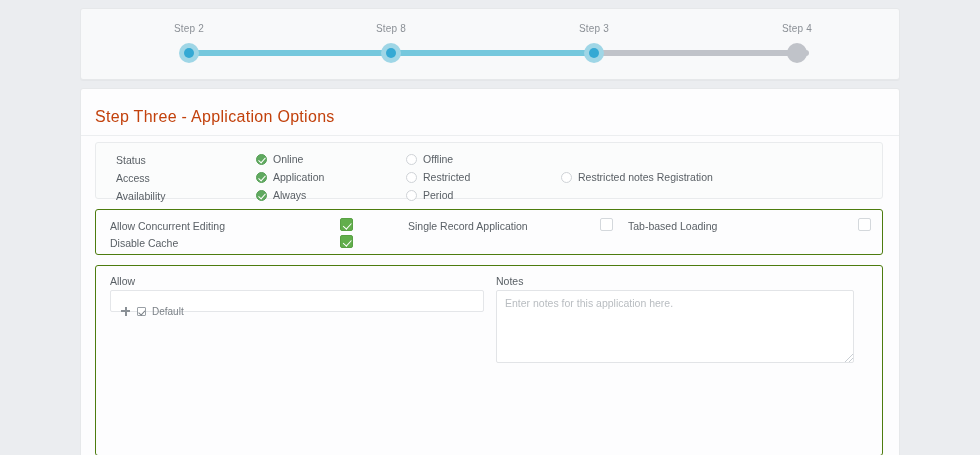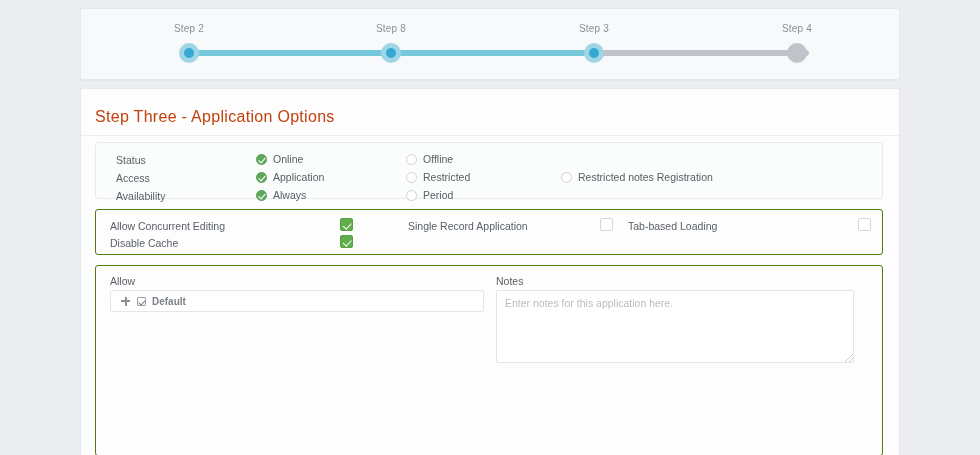--- a/index.html
+++ b/index.html
@@ -265,24 +265,23 @@
     top: 24px;
     width: 372px;
     height: 20px;
     background: #ffffff;
     border: 1px solid #e4e6e9;
     border-radius: 2px;
   }
   .tree-row {
     position: absolute;
     left: 10px;
-    top: 3px;
+    top: 13px;
     height: 14px;
     white-space: nowrap;
-    font-weight: bold;
   }
   .tree-plus {
     display: inline-block;
     vertical-align: middle;
     width: 9px;
     height: 9px;
     position: relative;
   }
   .tree-plus::before,
   .tree-plus::after {

